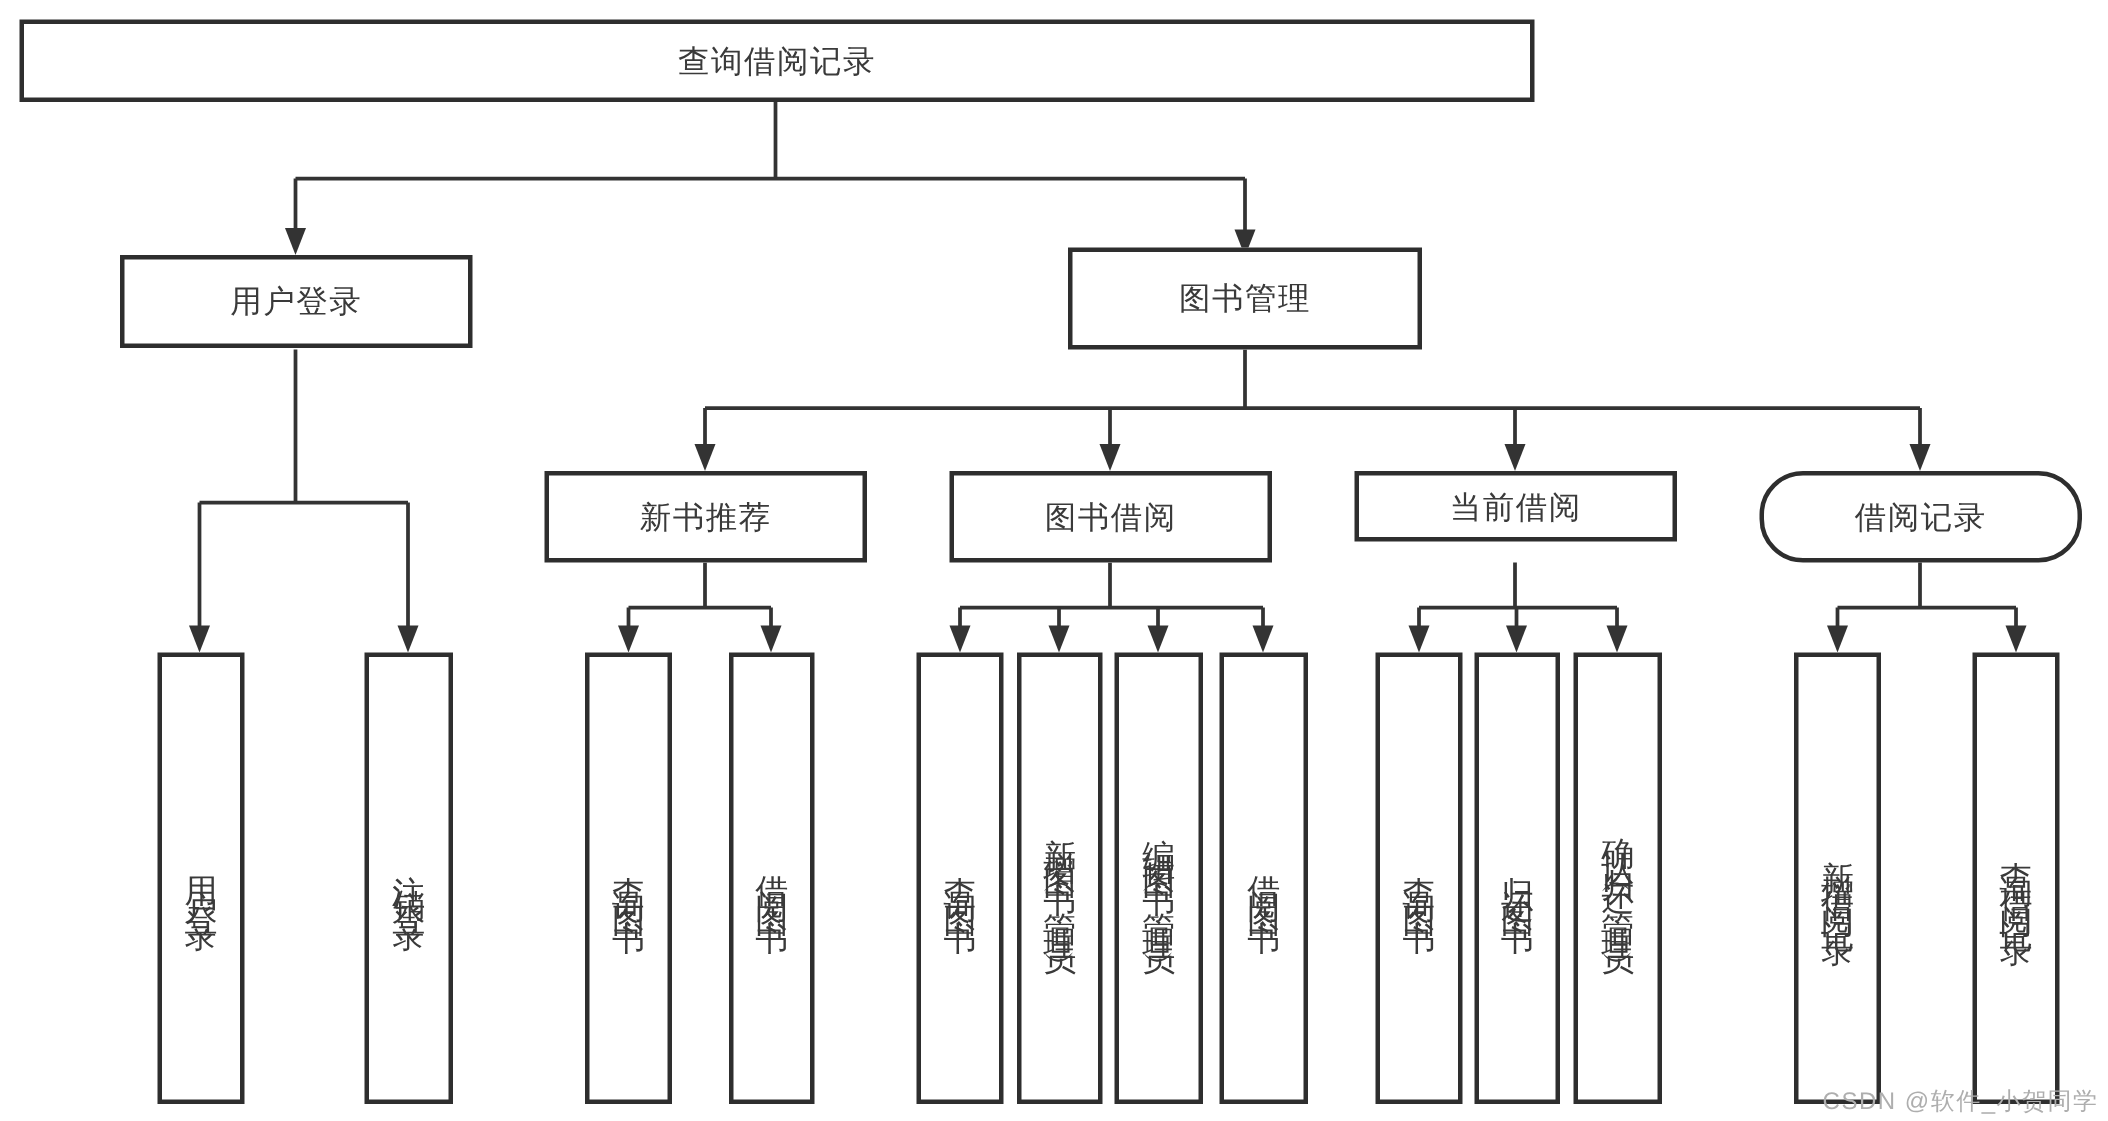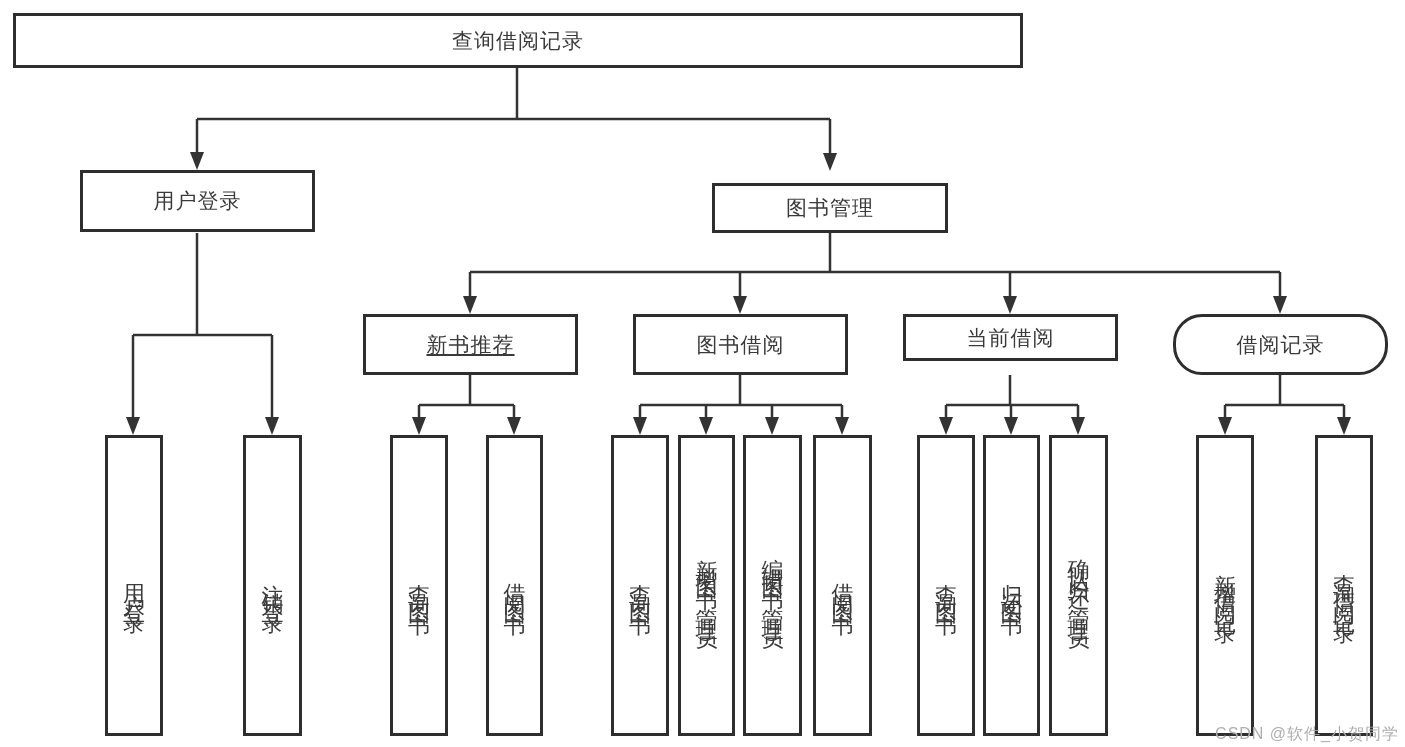--- a/index.html
+++ b/index.html
@@ -131,25 +131,25 @@
     </g>
   </svg>
 
   <div class="node hbox" style="left:13px; top:13px; width:1010px; height:55px;">
     <span>查询借阅记录</span>
   </div>
 
   <div class="node hbox" style="left:80px; top:170px; width:235px; height:62px;">
     <span>用户登录</span>
   </div>
-  <div class="node hbox" style="left:712px; top:183px; width:236px; height:50px;">
+  <div class="node hbox" style="left:712px; top:165px; width:236px; height:68px;">
     <span>图书管理</span>
   </div>
 
-  <div class="node hbox" style="left:363px; top:314px; width:215px; height:61px;text-decoration:underline;">
+  <div class="node hbox" style="left:363px; top:314px; width:215px; height:61px;">
     <span>新书推荐</span>
   </div>
   <div class="node hbox" style="left:633px; top:314px; width:215px; height:61px;align-items:center;">
     <span>图书借阅</span>
   </div>
   <div class="node hbox" style="left:903px; top:314px; width:215px; height:47px;">
     <span>当前借阅</span>
   </div>
   <div class="node hbox" style="left:1173px; top:314px; width:215px; height:61px;border-radius:29px;">
     <span>借阅记录</span>

